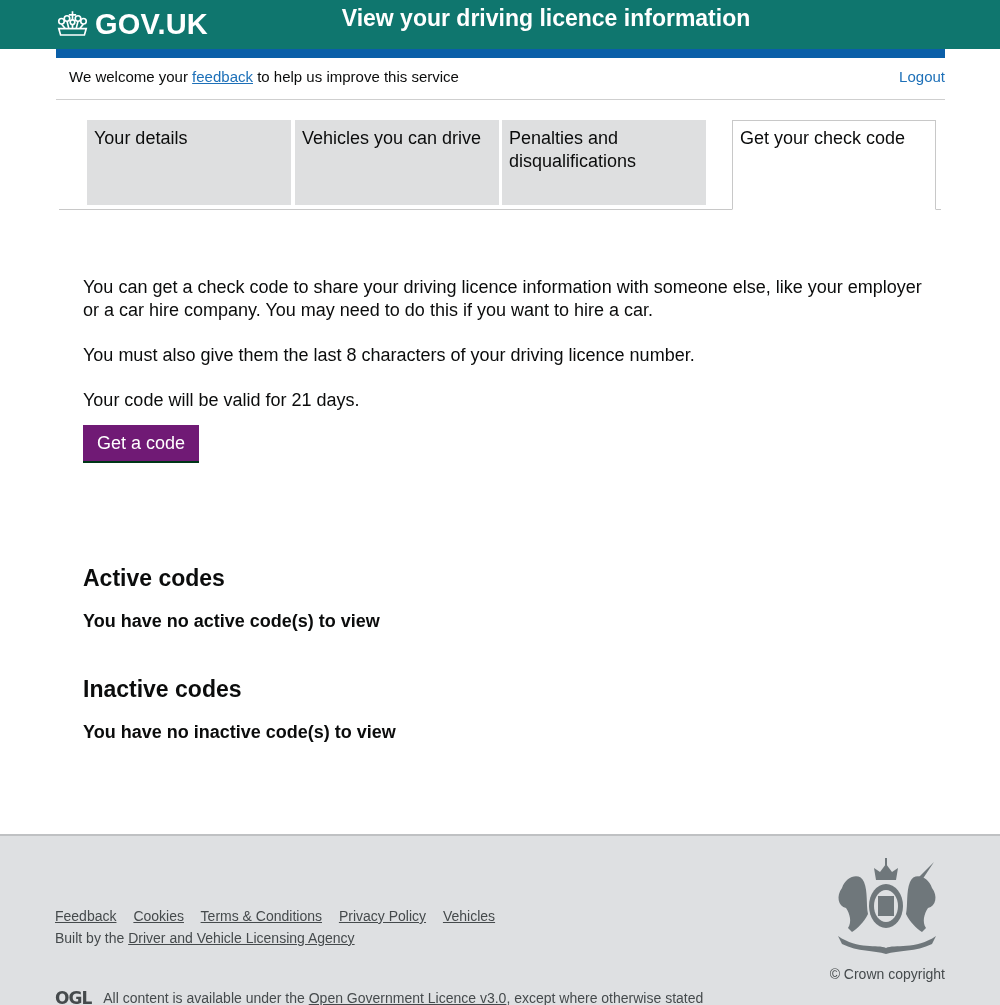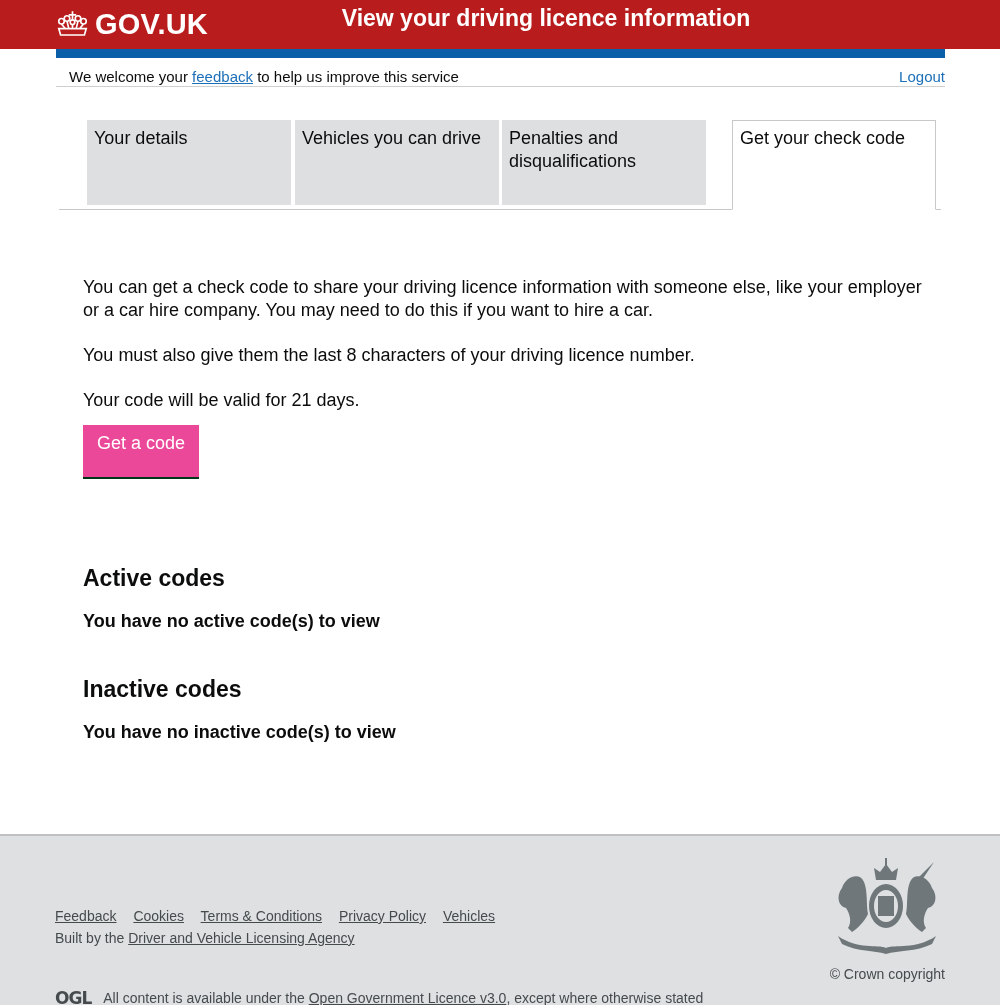--- a/index.html
+++ b/index.html
@@ -1,42 +1,42 @@
 <!DOCTYPE html>
 <html><head>
   <meta charset="utf-8">
   <style>
     * { box-sizing: border-box; margin: 0; padding: 0; }
     html, body { width: 1000px; background: #ffffff; }
     body { font-family: "Liberation Sans", "DejaVu Sans", sans-serif; color: #0b0c0c; position: relative; height: 1005px; overflow: hidden; }
 
-    .header { position: absolute; left: 0; top: 0; width: 1000px; height: 49px; background: #b91c1c; }
+    .header { position: absolute; left: 0; top: 0; width: 1000px; height: 49px; background: #0f766e; }
     .logo { position: absolute; left: 56px; top: 9px; display: flex; align-items: center; color: #fff; text-decoration: none; }
     .logo svg { width: 33px; height: 28px; margin-right: 6px; }
     .logo-text { font-size: 29px; font-weight: bold; letter-spacing: 0.2px; line-height: 30px; }
     .service-title { position: absolute; left: 0; width: 1092px; top: 4px; text-align: center; color: #fff; font-size: 23px; font-weight: bold; line-height: 28px; }
 
     .blue-bar { position: absolute; left: 56px; top: 49px; width: 889px; height: 9px; background: #1d70b8; background: #0a5fa8; }
 
-    .phase { position: absolute; left: 56px; top: 58px; width: 889px; height: 29px; border-bottom: 1px solid #cfcfcf; }
+    .phase { position: absolute; left: 56px; top: 58px; width: 889px; height: 42px; border-bottom: 1px solid #cfcfcf; }
     .phase-text { position: absolute; left: 13px; top: 10px; font-size: 15px; line-height: 18px; color: #0b0c0c; }
     .phase-text a { color: #1d70b8; text-decoration: underline; }
     .logout { position: absolute; right: 0; top: 10px; font-size: 15px; line-height: 18px; color: #1d70b8; }
 
     .tabs { position: absolute; left: 59px; top: 120px; width: 882px; height: 90px; border-bottom: 1px solid #c8c8c8; }
     .tab { position: absolute; top: 0; height: 85px; background: #dedfe0; padding: 7px 7px; font-size: 18px; line-height: 23px; color: #0b0c0c; cursor: pointer; }
     .tab.t1 { left: 28px; width: 204px; }
     .tab.t2 { left: 236px; width: 204px; }
     .tab.t3 { left: 443px; width: 204px; }
     .tab.active { left: 673px; width: 204px; height: 90px; background: #fff; border: 1px solid #c8c8c8; border-bottom: 1px solid #fff; padding: 6px 7px; }
 
     .main { position: absolute; left: 83px; top: 276px; width: 840px; }
     h1.page-heading { font-size: 24px; font-weight: bold; line-height: 30px; margin-bottom: 22px; }
     .body-p { font-size: 18px; line-height: 23px; margin-bottom: 22px; }
-    .btn { display: inline-block; background: #ec4899; color: #fff; font-size: 18px; line-height: 23px; padding: 7px 14px 22px; border: none; box-shadow: 0 2px 0 #003618; cursor: pointer; margin-top: -9px; }
+    .btn { display: inline-block; background: #701a75; color: #fff; font-size: 18px; line-height: 23px; padding: 7px 14px 6px; border: none; box-shadow: 0 2px 0 #003618; cursor: pointer; margin-top: -9px; }
     h2.sec { font-size: 23px; font-weight: bold; line-height: 30px; }
     .sec-note { font-size: 18px; font-weight: bold; line-height: 23px; }
     .active-h { position: absolute; top: 287px; left: 0; }
     .active-n { position: absolute; top: 334px; left: 0; }
     .inactive-h { position: absolute; top: 398px; left: 0; }
     .inactive-n { position: absolute; top: 445px; left: 0; }
 
     .footer { position: absolute; left: 0; top: 834px; width: 1000px; height: 171px; background: #dee0e2; border-top: 2px solid #bfc1c3; }
     .footer-links { position: absolute; left: 55px; top: 71px; font-size: 14px; line-height: 18px; color: #454a4c; }
     .footer-links a { color: #454a4c; text-decoration: underline; margin-right: 13px; }

